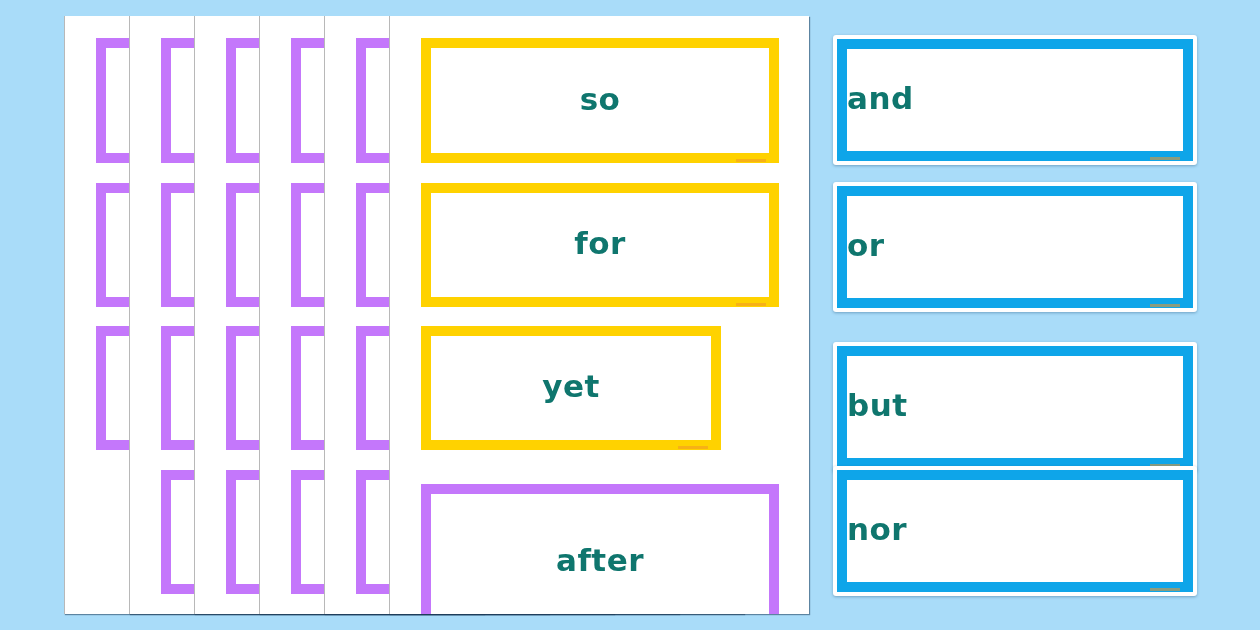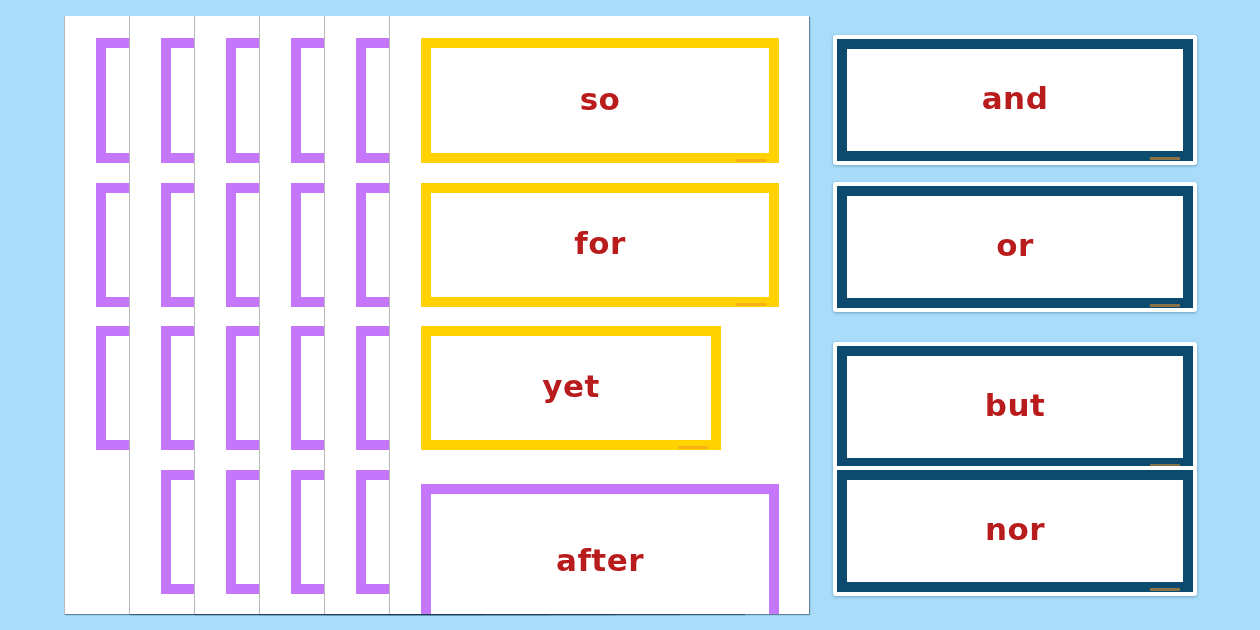--- a/index.html
+++ b/index.html
@@ -35,21 +35,21 @@
       display: flex;
       align-items: center;
       justify-content: center;
     }
     .card.purple { border-color: #c477fb; }
     .card.yellow { border-color: #ffd200; }
     .card-word {
       font-family: "DejaVu Sans", sans-serif;
       font-weight: bold;
       font-size: 31px;
-      color: #b91c1c;
+      color: #0f766e;
       letter-spacing: 0.5px;
       padding-bottom: 4px;
     }
     .watermark {
       position: absolute;
       right: 3px;
       bottom: -9px;
       width: 30px;
       height: 3px;
       background: rgba(240, 150, 40, 0.55);
@@ -63,24 +63,24 @@
       background: #ffffff;
       border-radius: 3px;
       box-shadow: 0 1px 3px rgba(40, 90, 130, 0.45);
       box-sizing: border-box;
       padding: 4px;
     }
     .right-card .inner {
       width: 100%;
       height: 100%;
       box-sizing: border-box;
-      border: 10px solid #0c4a6e;
+      border: 10px solid #0ea5e9;
       display: flex;
       align-items: center;
-      justify-content: center;
+      justify-content: flex-start;
       position: relative;
     }
   </style>
 </head>
 <body>
 
 <div class="page back" style="left:64px; z-index:1;">
   <div class="card purple" style="left:31px; top:22px; width:358px; height:125px;"></div>
   <div class="card purple" style="left:31px; top:167px; width:358px; height:124px;"></div>
   <div class="card purple" style="left:31px; top:310px; width:358px; height:124px;"></div>

